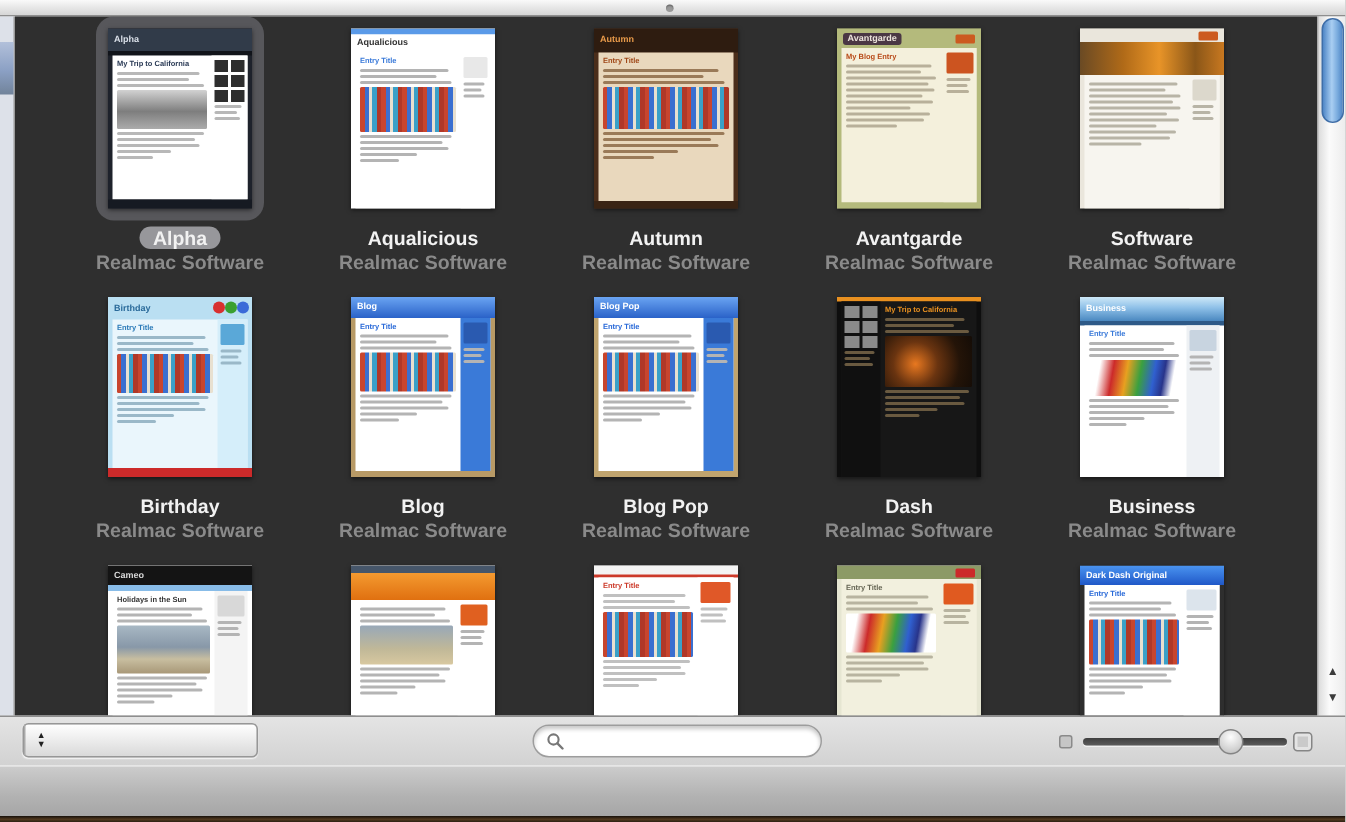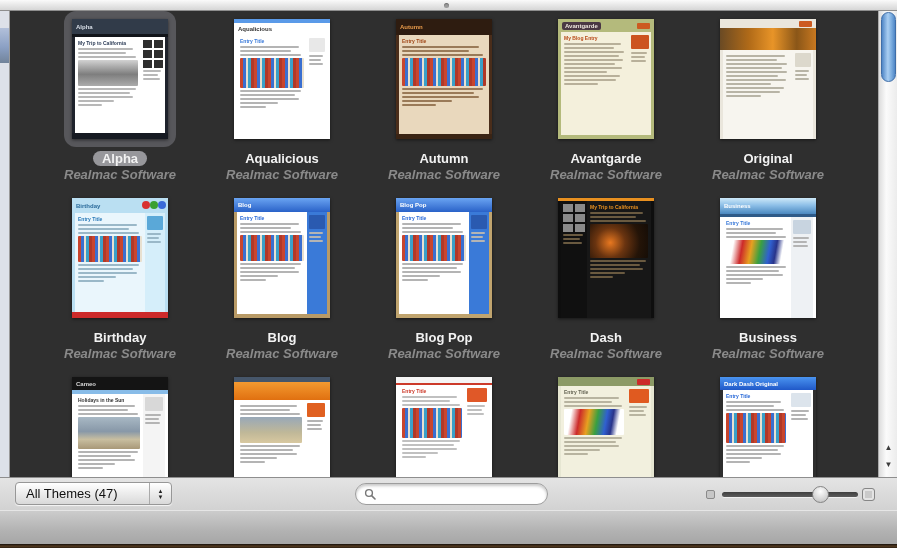--- a/index.html
+++ b/index.html
@@ -23,21 +23,21 @@
   
   .grid-area { position:absolute; left:10px; top:11px; width:868px; height:466px;
     background:#2f2f2f; overflow:hidden; }
   .grid { display:grid; grid-template-columns:repeat(5,162px); grid-auto-rows:179px;
     padding-left:29px; }
   .cell { display:flex; flex-direction:column; align-items:center; }
   .thumb-pad { padding:8px; border-radius:12px; }
   .cell.selected .thumb-pad { background:#57575b; }
   .t-name { margin-top:4px; font-size:13px; font-weight:bold; color:#f2f2f2; line-height:16px; }
   .cell.selected .t-name span { background:#97979b; border-radius:9px; padding:0 9px; }
-  .t-company { font-size:13px; font-weight:bold; color:#8a8a8a; line-height:15px;font-style:italic; }
+  .t-company { font-size:13px; font-weight:bold; color:#8a8a8a; line-height:15px; }
 
   
   .thumb { width:96px; height:120px; display:flex; flex-direction:column; overflow:hidden;
     position:relative; box-shadow:0 1px 3px rgba(0,0,0,.55); }
   .t-topbar { width:100%; flex:none; }
   .t-header { width:100%; flex:none; display:flex; align-items:center; gap:2px;
     padding:1px 4px; font-size:6px; font-weight:bold; line-height:1;
     white-space:nowrap; overflow:hidden; }
   .t-header .chip { padding:1px 3px; border-radius:2px; }
   .t-header .tab { width:13px; height:6px; border-radius:1px; margin-left:auto; flex:none; }
@@ -271,21 +271,21 @@
                 </div>
                 <div class="t-side" style="width: 20px; background: rgb(247, 245, 239);">
                   <div class="t-accent" style="background: rgb(220, 216, 204);"></div>
                   <div class="t-line" style="background: rgb(184, 180, 166); width: 90%;"></div>
                   <div class="t-line" style="background: rgb(184, 180, 166); width: 75%;"></div>
                   <div class="t-line" style="background: rgb(184, 180, 166); width: 85%;"></div>
                 </div>
               </div>
             </div>
           </div>
-          <div class="t-name"><span>Original</span></div>
+          <div class="t-name"><span>Software</span></div>
           <div class="t-company">Realmac Software</div>
         </div>
         <div class="cell">
           <div class="thumb-pad">
             <div class="thumb" style="background: rgb(186, 223, 242);">
               <div class="t-header" style="height: 15px; background: rgb(186, 223, 242);">
                 <span style="color: rgb(42, 106, 154);">Birthday</span>
               </div>
               <div class="balloon" style="background: rgb(216, 48, 48); left: 70px;"></div>
               <div class="balloon" style="background: rgb(58, 160, 48); left: 78px;"></div>
@@ -597,21 +597,20 @@
   <div class="scrollbar">
     <div class="scroll-thumb"></div>
     <div class="scroll-arrows">
       <div class="scroll-arrow">▲</div>
       <div class="scroll-arrow">▼</div>
     </div>
   </div>
 
   <div class="bottom-bar">
     <div class="popup">
-      <div class="popup-label">All Themes (47)</div>
       <div class="popup-stepper">
         <span>▲</span>
         <span>▼</span>
       </div>
     </div>
     <div class="search-field">
       <svg width="12" height="12" viewBox="0 0 12 12">
         <circle cx="5" cy="5" r="3.4" fill="none" stroke="#777" stroke-width="1.4"></circle>
         <line x1="7.6" y1="7.6" x2="11" y2="11" stroke="#777" stroke-width="1.6" stroke-linecap="round"></line>
       </svg>

